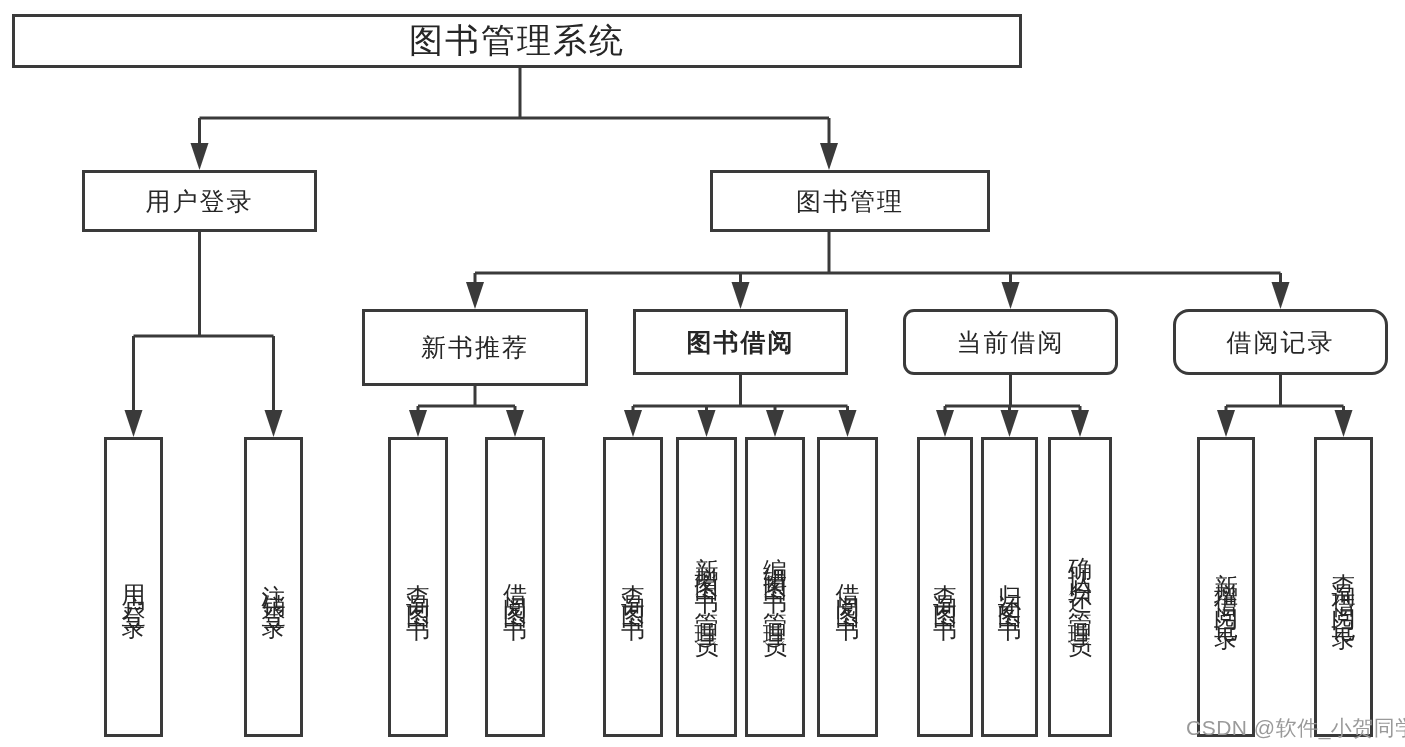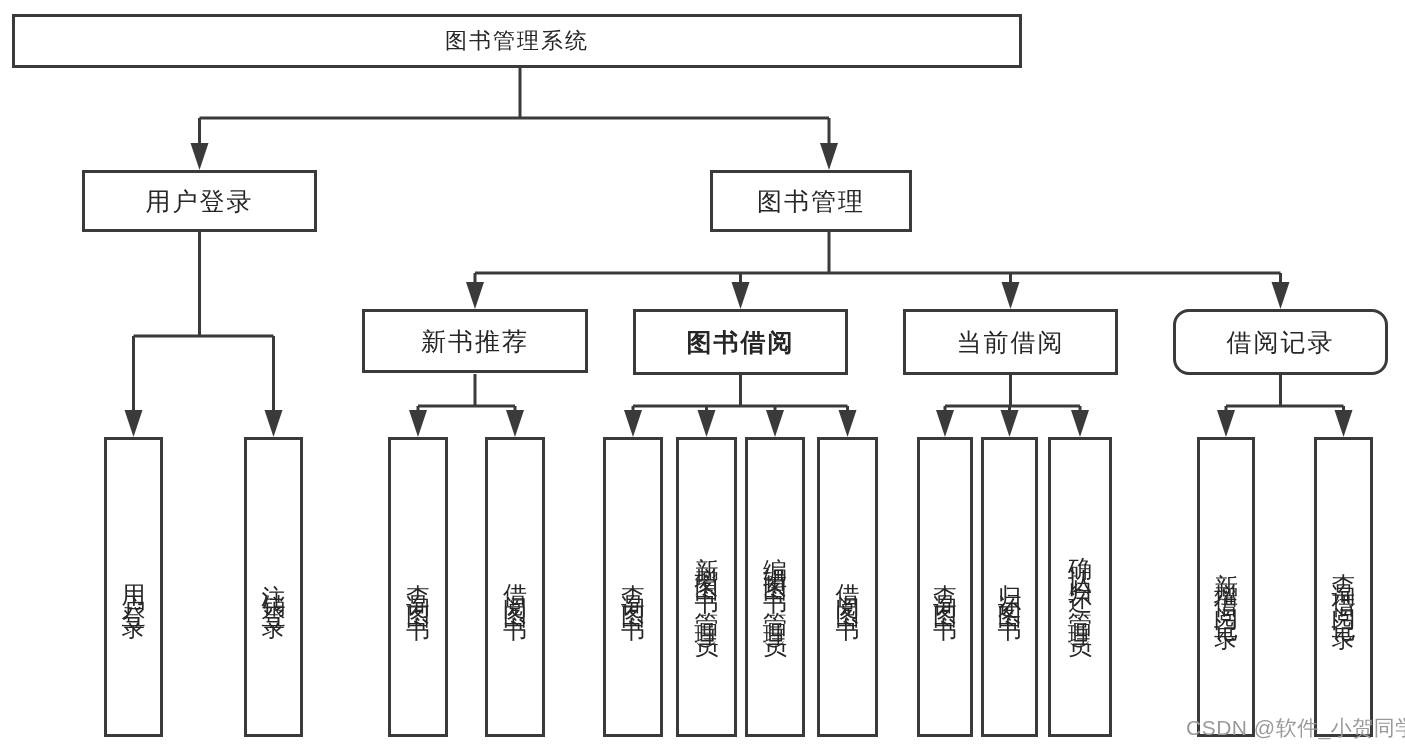--- a/index.html
+++ b/index.html
@@ -21,21 +21,21 @@
   svg.wires path.a{fill:var(--line);stroke:none;}
   .node{
     position:absolute;
     box-sizing:border-box;
     border:3px solid var(--line);
     background:var(--bg);
     display:flex;align-items:center;justify-content:center;
     color:var(--ink);
   }
   .node.h .lbl{font-size:25px;letter-spacing:2px;white-space:nowrap;}
-  .node.root .lbl{font-size:22px;}
+  .node.root .lbl{font-size:34px;}
   .node.v .lbl{
     writing-mode:vertical-rl;
     text-orientation:mixed;
     font-size:24px;
     letter-spacing:11px;
     line-height:1;
   }
   .watermark{
     position:absolute;
     left:1186px;top:714px;
@@ -113,31 +113,31 @@
     <path class="a" d="M1334.5,410 L1352.5,410 L1343.5,437 Z"></path>
   </svg>
 
   <div class="node h root" style="left:12px;top:14px;width:1010px;height:54px;">
     <span class="lbl">图书管理系统</span>
   </div>
 
   <div class="node h" style="left:82px;top:170px;width:235px;height:62px;">
     <span class="lbl">用户登录</span>
   </div>
-  <div class="node h" style="left:710px;top:170px;width:202px;height:62px;">
+  <div class="node h" style="left:710px;top:170px;width:280px;height:62px;">
     <span class="lbl">图书管理</span>
   </div>
 
-  <div class="node h" style="left:362px;top:309px;width:226px;height:64px;">
+  <div class="node h" style="left:362px;top:309px;width:226px;height:77px;">
     <span class="lbl">新书推荐</span>
   </div>
   <div class="node h" style="left:633px;top:309px;width:215px;height:66px;font-weight:bold;">
     <span class="lbl">图书借阅</span>
   </div>
-  <div class="node h" style="left:903px;top:309px;width:215px;height:66px;">
+  <div class="node h" style="left:903px;top:309px;width:215px;height:66px;border-radius:11px;">
     <span class="lbl">当前借阅</span>
   </div>
   <div class="node h" style="left:1173px;top:309px;width:215px;height:66px;border-radius:16px;">
     <span class="lbl">借阅记录</span>
   </div>
 
   <div class="node v" style="left:104px;top:437px;width:59px;height:300px;">
     <span class="lbl">用户登录</span>
   </div>
   <div class="node v" style="left:244px;top:437px;width:59px;height:300px;">

